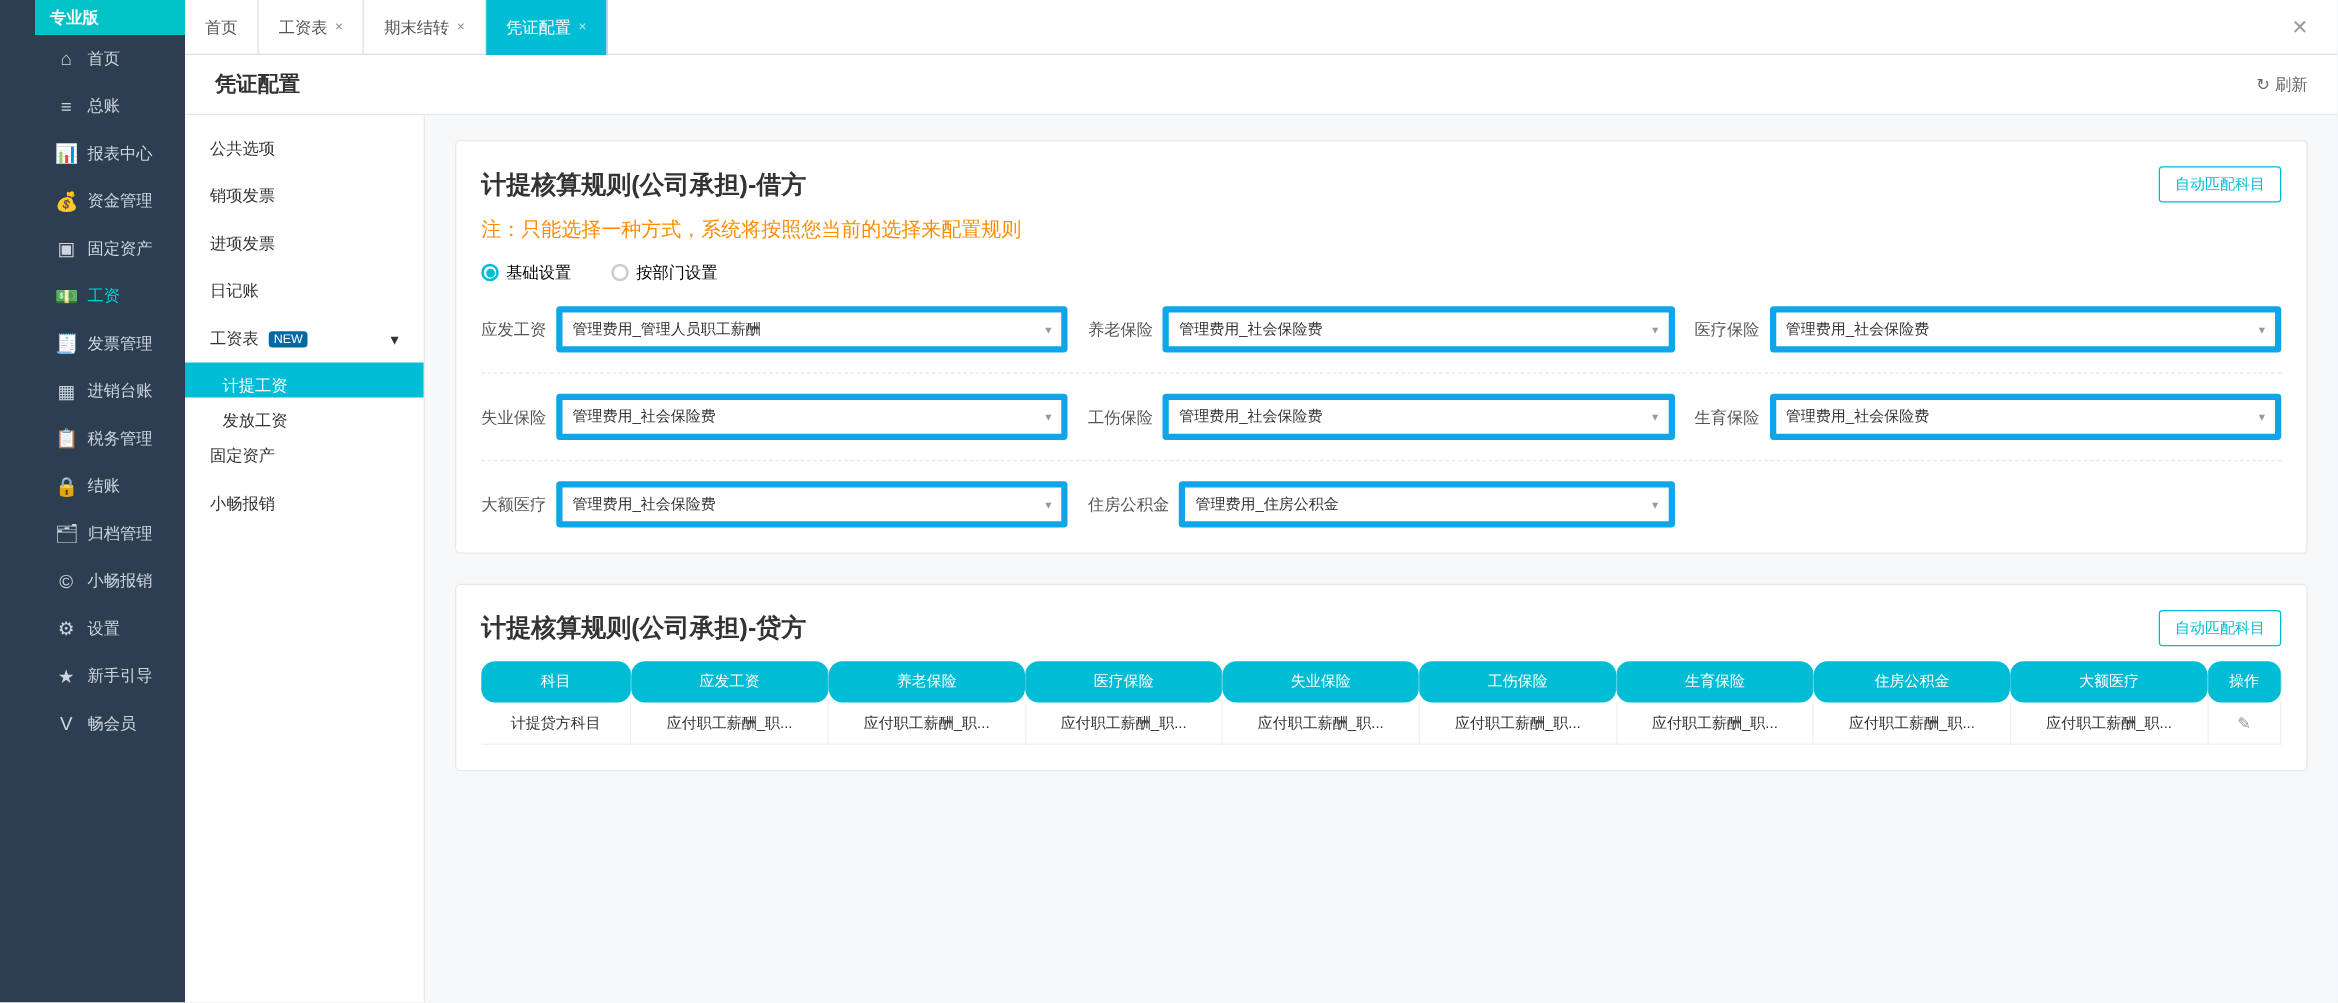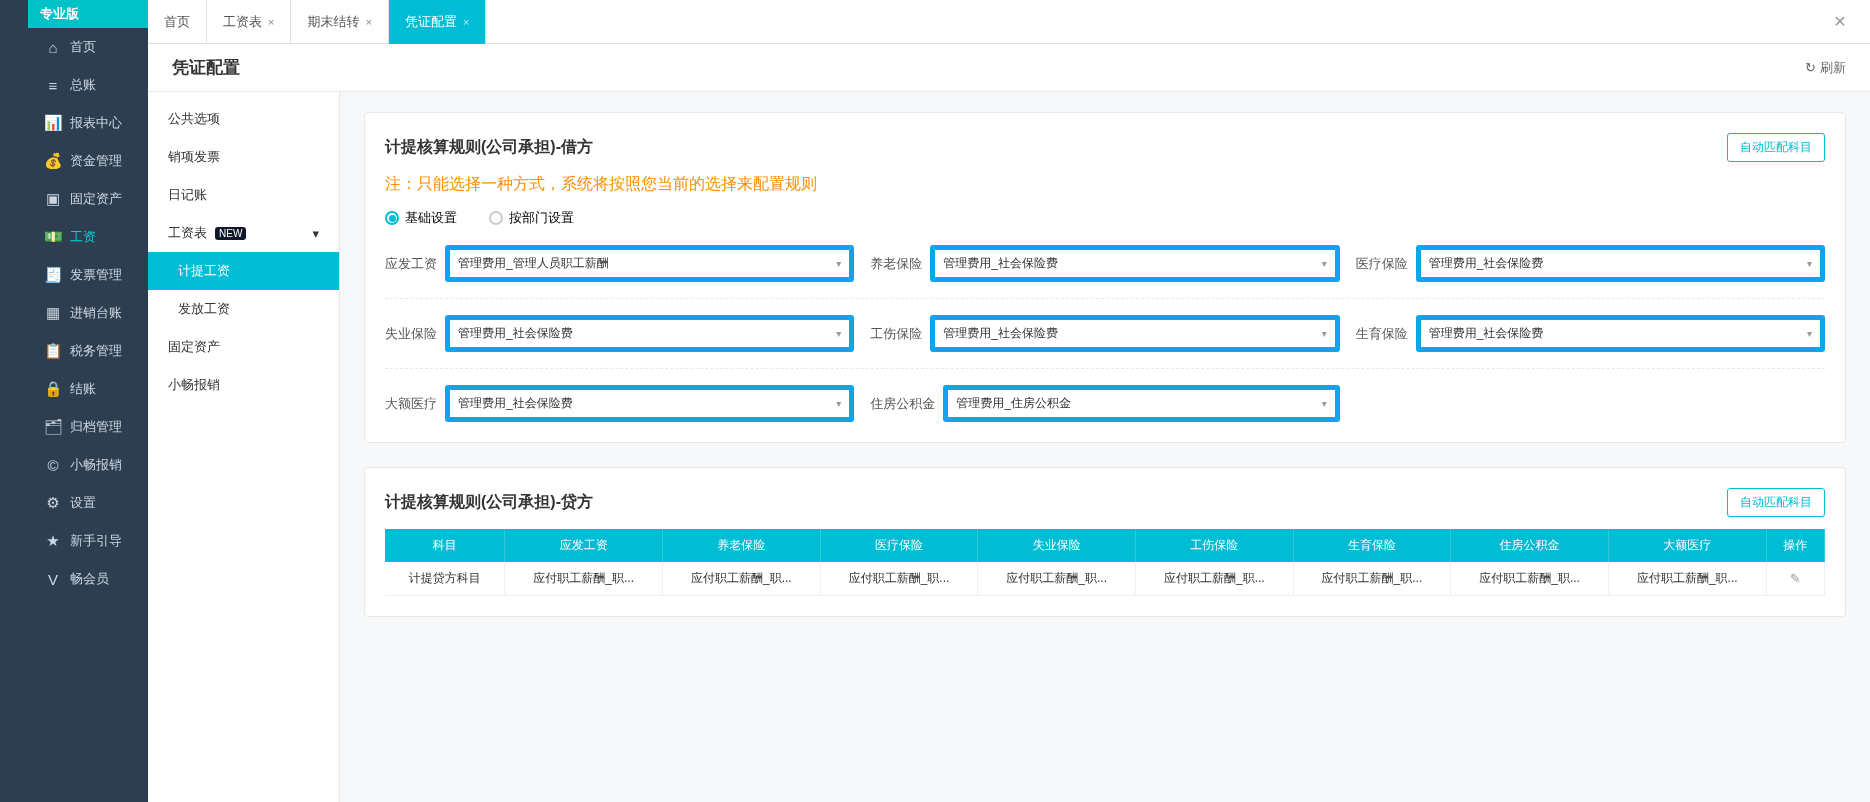--- a/index.html
+++ b/index.html
@@ -135,29 +135,29 @@
       padding: 10px 20px;
       cursor: pointer;
       color: #333;
       font-size: 13px;
       display: flex;
       align-items: center;
       justify-content: space-between;
       position: relative;
     }
     .nav-new-badge {
-      background: #0f172a;
+      background: #0369a1;
       color: white;
       font-size: 10px;
       padding: 1px 4px;
       border-radius: 3px;
       margin-left: 4px;
     }
     .nav-sub-item {
-      padding: 10px 20px 10px 30px;
+      padding: 10px 20px 0 30px;
       cursor: pointer;
       color: #333;
       font-size: 13px;
     }
     .nav-sub-item.active {
       background: #00bcd4;
       color: white;
     }
 
     
@@ -176,21 +176,21 @@
       padding: 20px;
       border: 1px solid #e8e8e8;
     }
     .section-header {
       display: flex;
       align-items: center;
       justify-content: space-between;
       margin-bottom: 12px;
     }
     .section-title {
-      font-size: 16px;
+      font-size: 20px;
       font-weight: 600;
       color: #333;
     }
     .section-note {
       color: #ff8c00;
       font-size: 16px;
       margin-bottom: 14px;
     }
 
     
@@ -290,20 +290,21 @@
       border-collapse: collapse;
     }
     .data-table th {
       background: #00bcd4;
       color: white;
       padding: 8px 10px;
       font-size: 12px;
       font-weight: 500;
       text-align: center;
       border-right: 1px solid rgba(255,255,255,0.2);
+      border-radius: 11px;
     }
     .data-table td {
       padding: 8px 10px;
       font-size: 12px;
       color: #333;
       border-bottom: 1px solid #f0f0f0;
       text-align: center;
       border-right: 1px solid #f0f0f0;
     }
     .cell-text {
@@ -416,20 +417,23 @@
   </div>
 
   <div class="content-wrapper">
 
     <div class="left-nav">
       <div class="left-nav-item">
         <span>公共选项</span>
       </div>
       <div class="left-nav-item">
         <span>销项发票</span>
+      </div>
+      <div class="left-nav-item">
+        <span>进项发票</span>
       </div>
       <div class="left-nav-item">
         <span>日记账</span>
       </div>
       <div class="left-nav-item">
         <span style="display:flex;align-items:center;gap:4px;">
           <span>工资表</span>
           <span class="nav-new-badge">NEW</span>
         </span>
         <span>▾</span>

